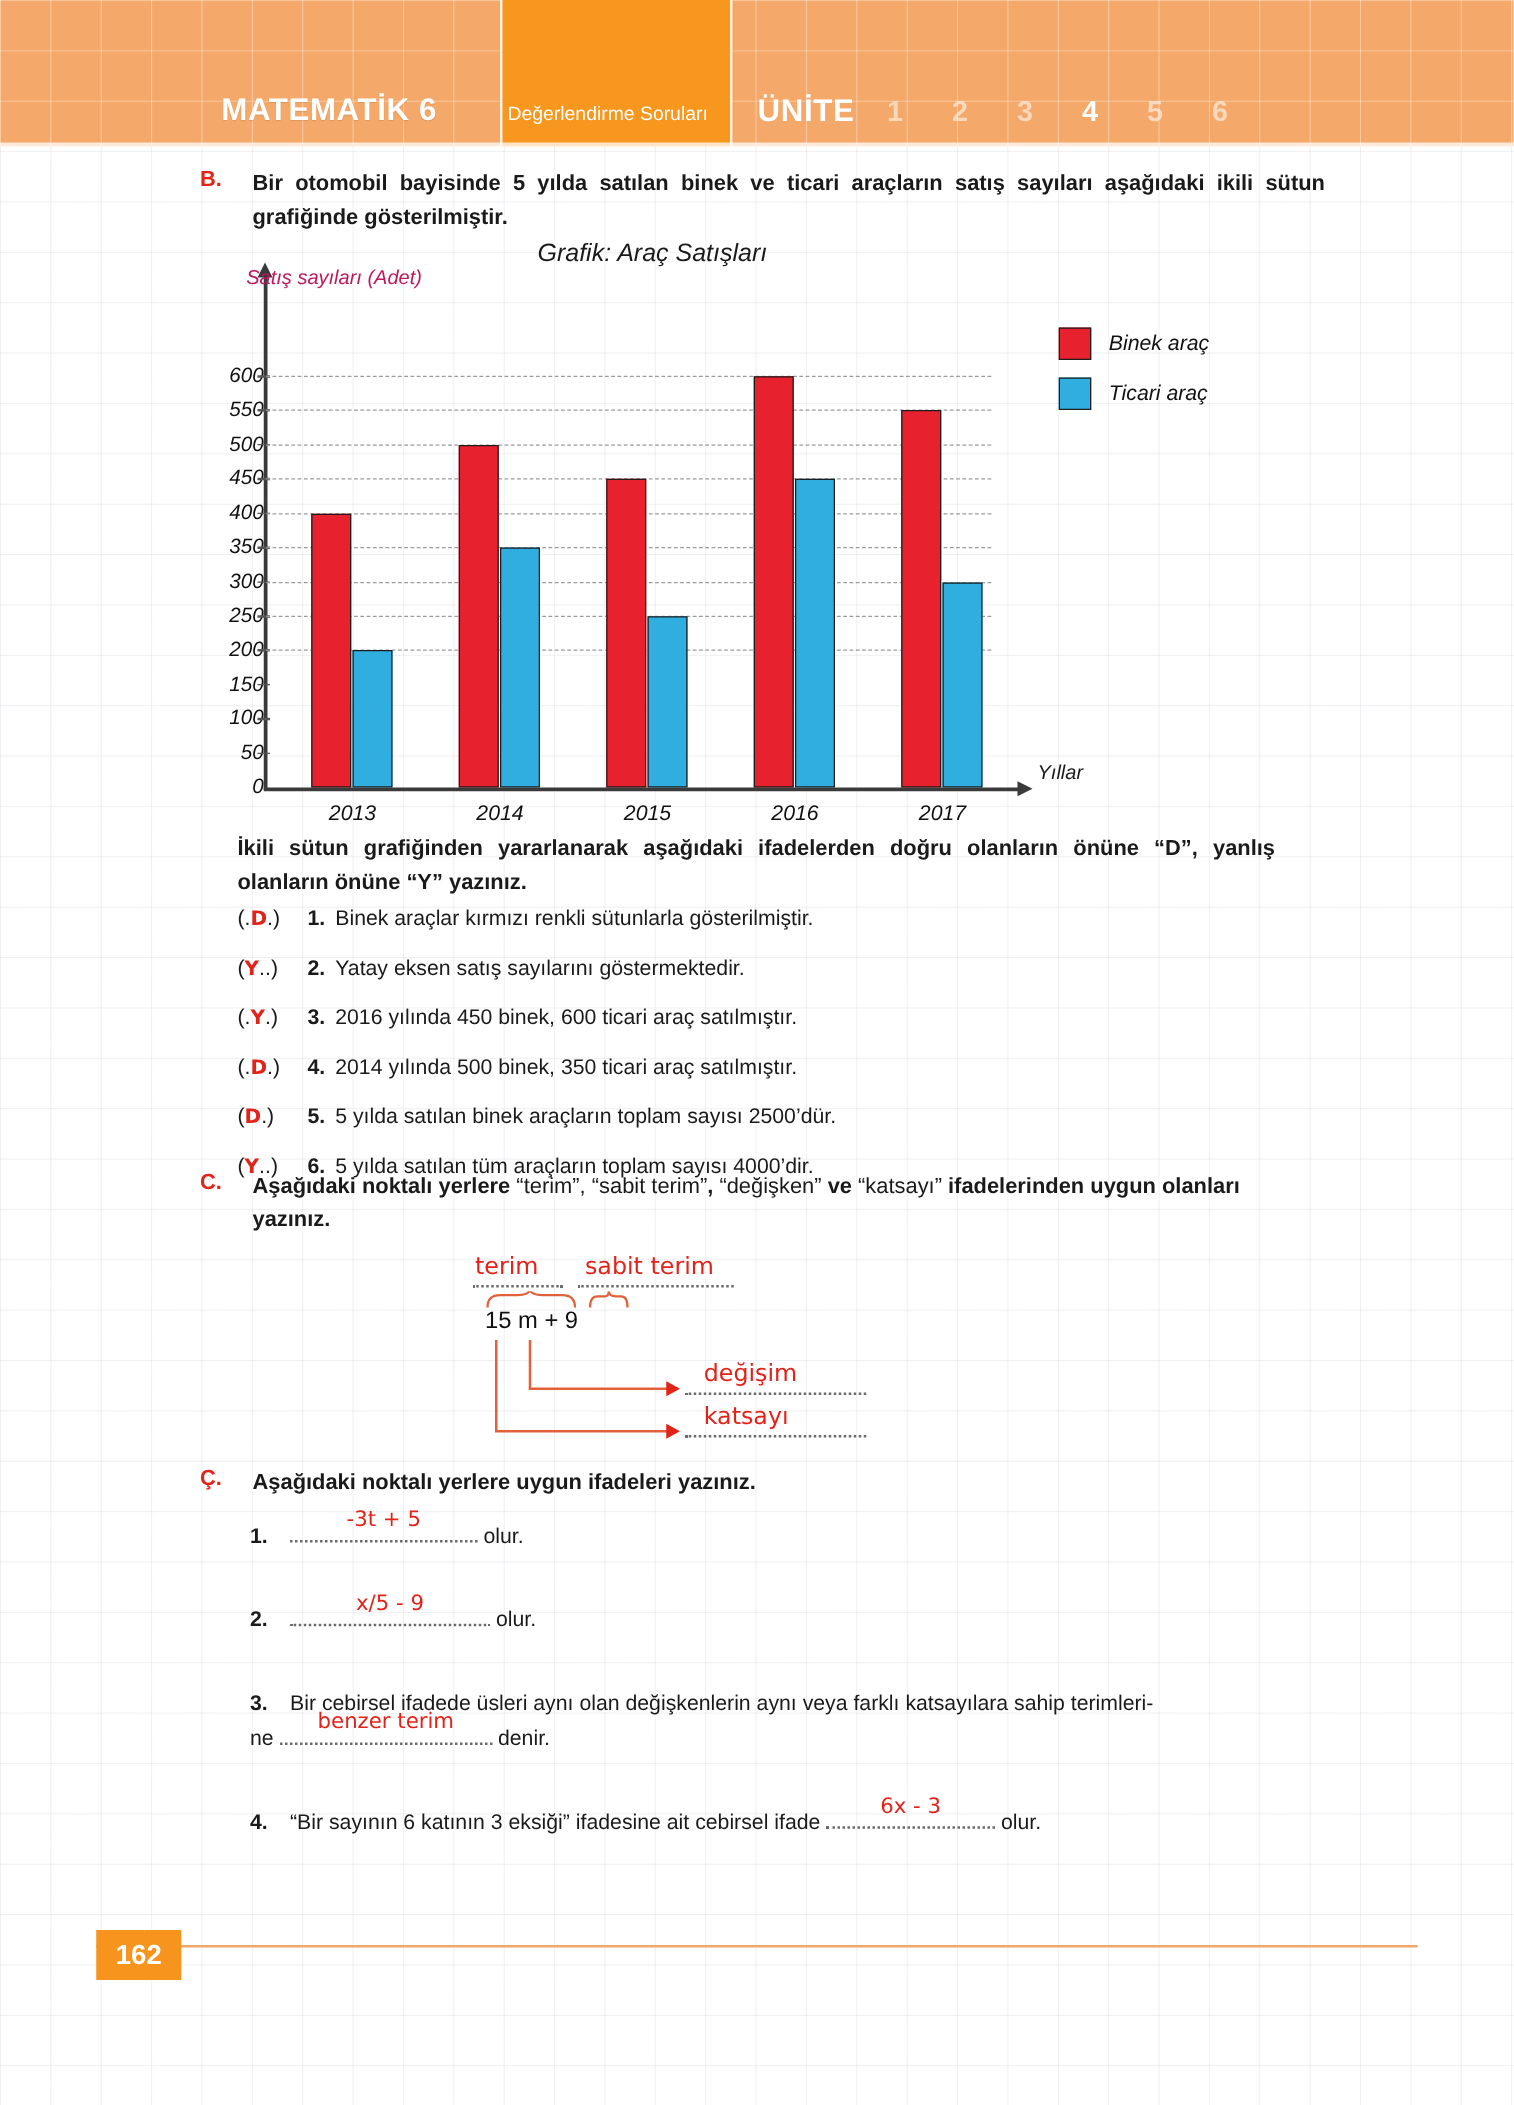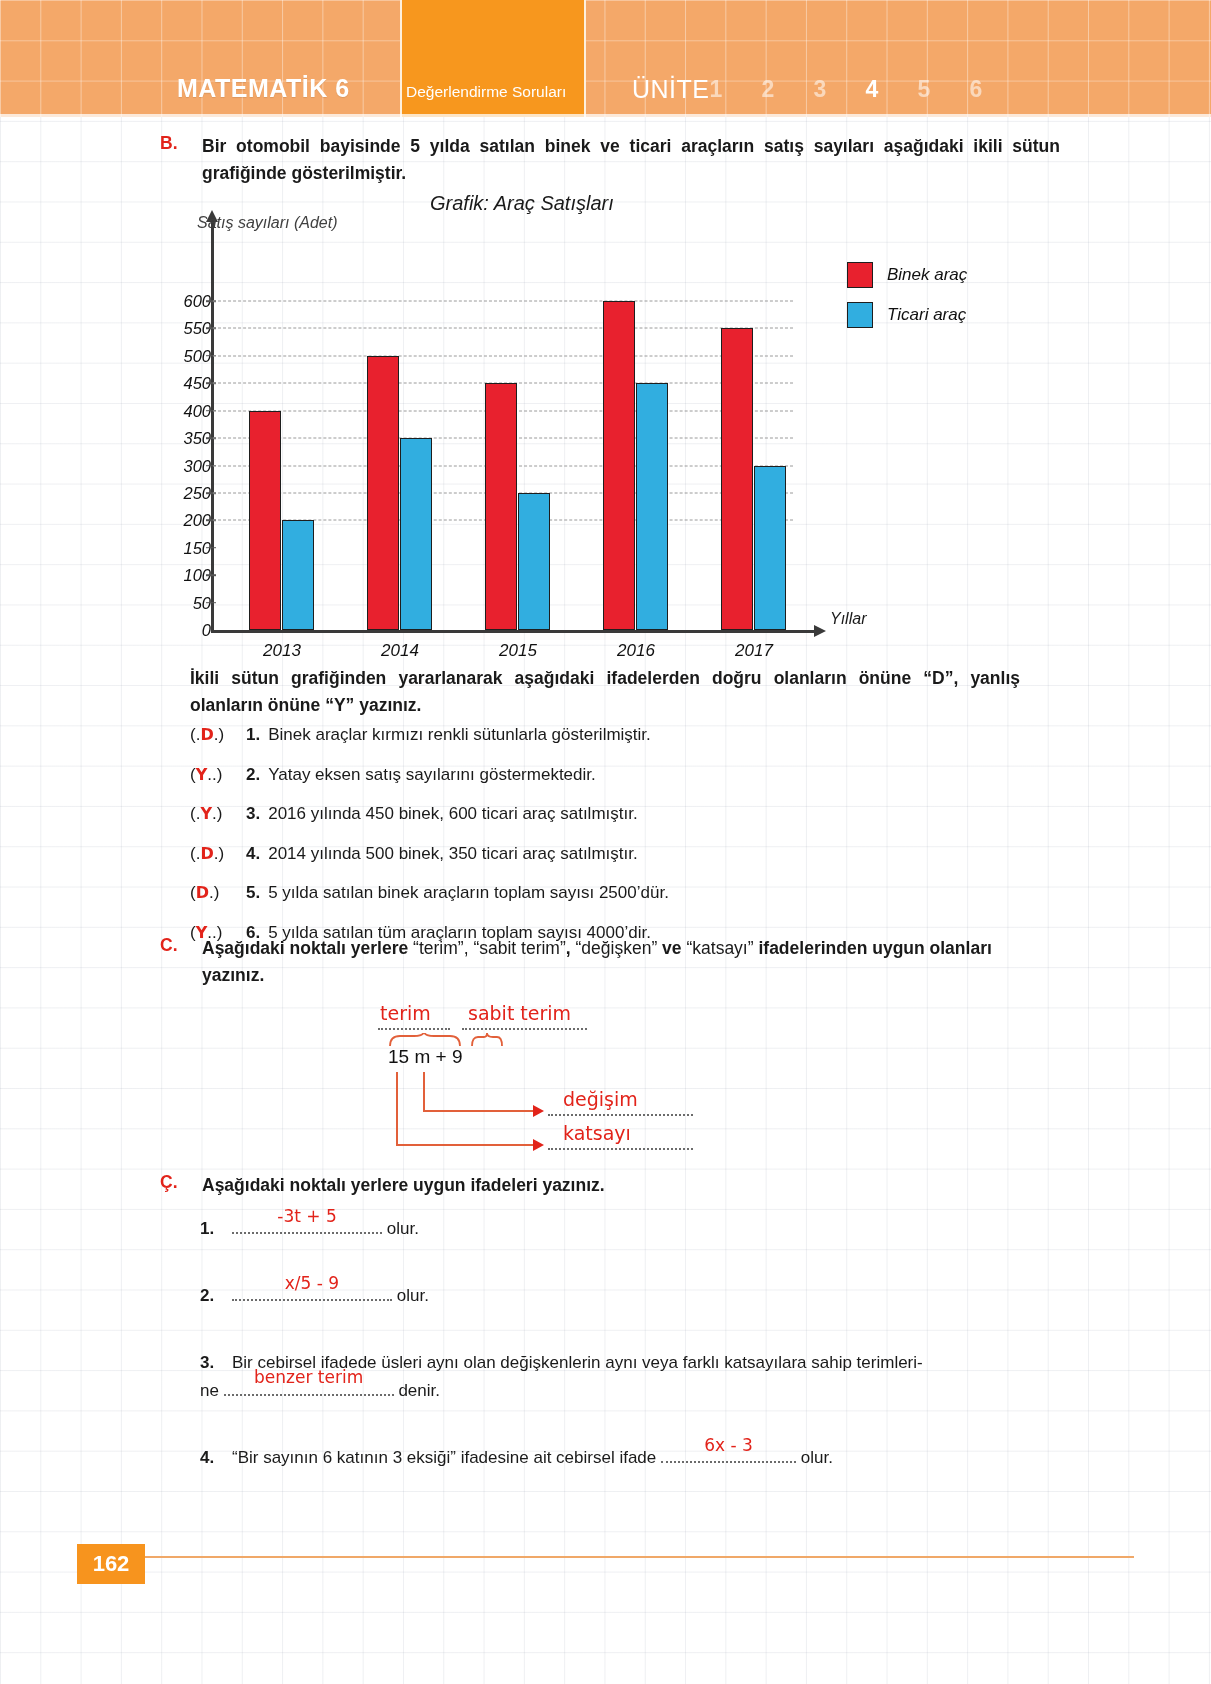--- a/index.html
+++ b/index.html
@@ -51,22 +51,22 @@
   .brand{
     position:absolute; left:177px; bottom:14px;
     color:#ffffff; font-size:25px; font-weight:bold; letter-spacing:.5px;
     text-shadow:0 1px 1px rgba(0,0,0,.10);
   }
   .subbrand{
     position:absolute; left:406px; bottom:16px;
     color:#ffffff; font-size:15.5px; letter-spacing:0px;
   }
   .unite-label{
-    position:absolute; left:632px; bottom:13px;
-    color:#ffffff; font-size:25px; font-weight:normal; letter-spacing:.5px;
+    position:absolute; left:606px; bottom:13px;
+    color:#ffffff; font-size:25px; font-weight:bold; letter-spacing:.5px;
   }
   .unit-nums{
     position:absolute; left:690px; bottom:14px;
     display:flex; gap:0px;
   }
   .unit-num{
     width:52px; text-align:center;
     font-size:23px; font-weight:bold;
     color:rgba(255,255,255,.55);
   }
@@ -92,21 +92,21 @@
   .chart-title{
     position:absolute; left:430px; top:75px;
     font-size:20px; font-style:italic; color:#1a1a1a;
     font-family:"Liberation Sans", sans-serif;
   }
   .chart{
     position:absolute; left:175px; top:100px; width:860px; height:440px;
   }
   .yaxis-label{
     position:absolute; left:22px; top:-3px;
-    font-size:16px; font-style:italic; color:#404040; white-space:nowrap;
+    font-size:16px; font-style:italic; color:#be185d; white-space:nowrap;
   }
   .xaxis-label{
     position:absolute; left:655px; top:393px;
     font-size:16px; font-style:italic; color:#1a1a1a;
   }
   .axis-v{
     position:absolute; left:36px; top:4px; width:2.5px; height:411px;
     background:#3a3a3a;
   }
   .axis-v-arrow{

